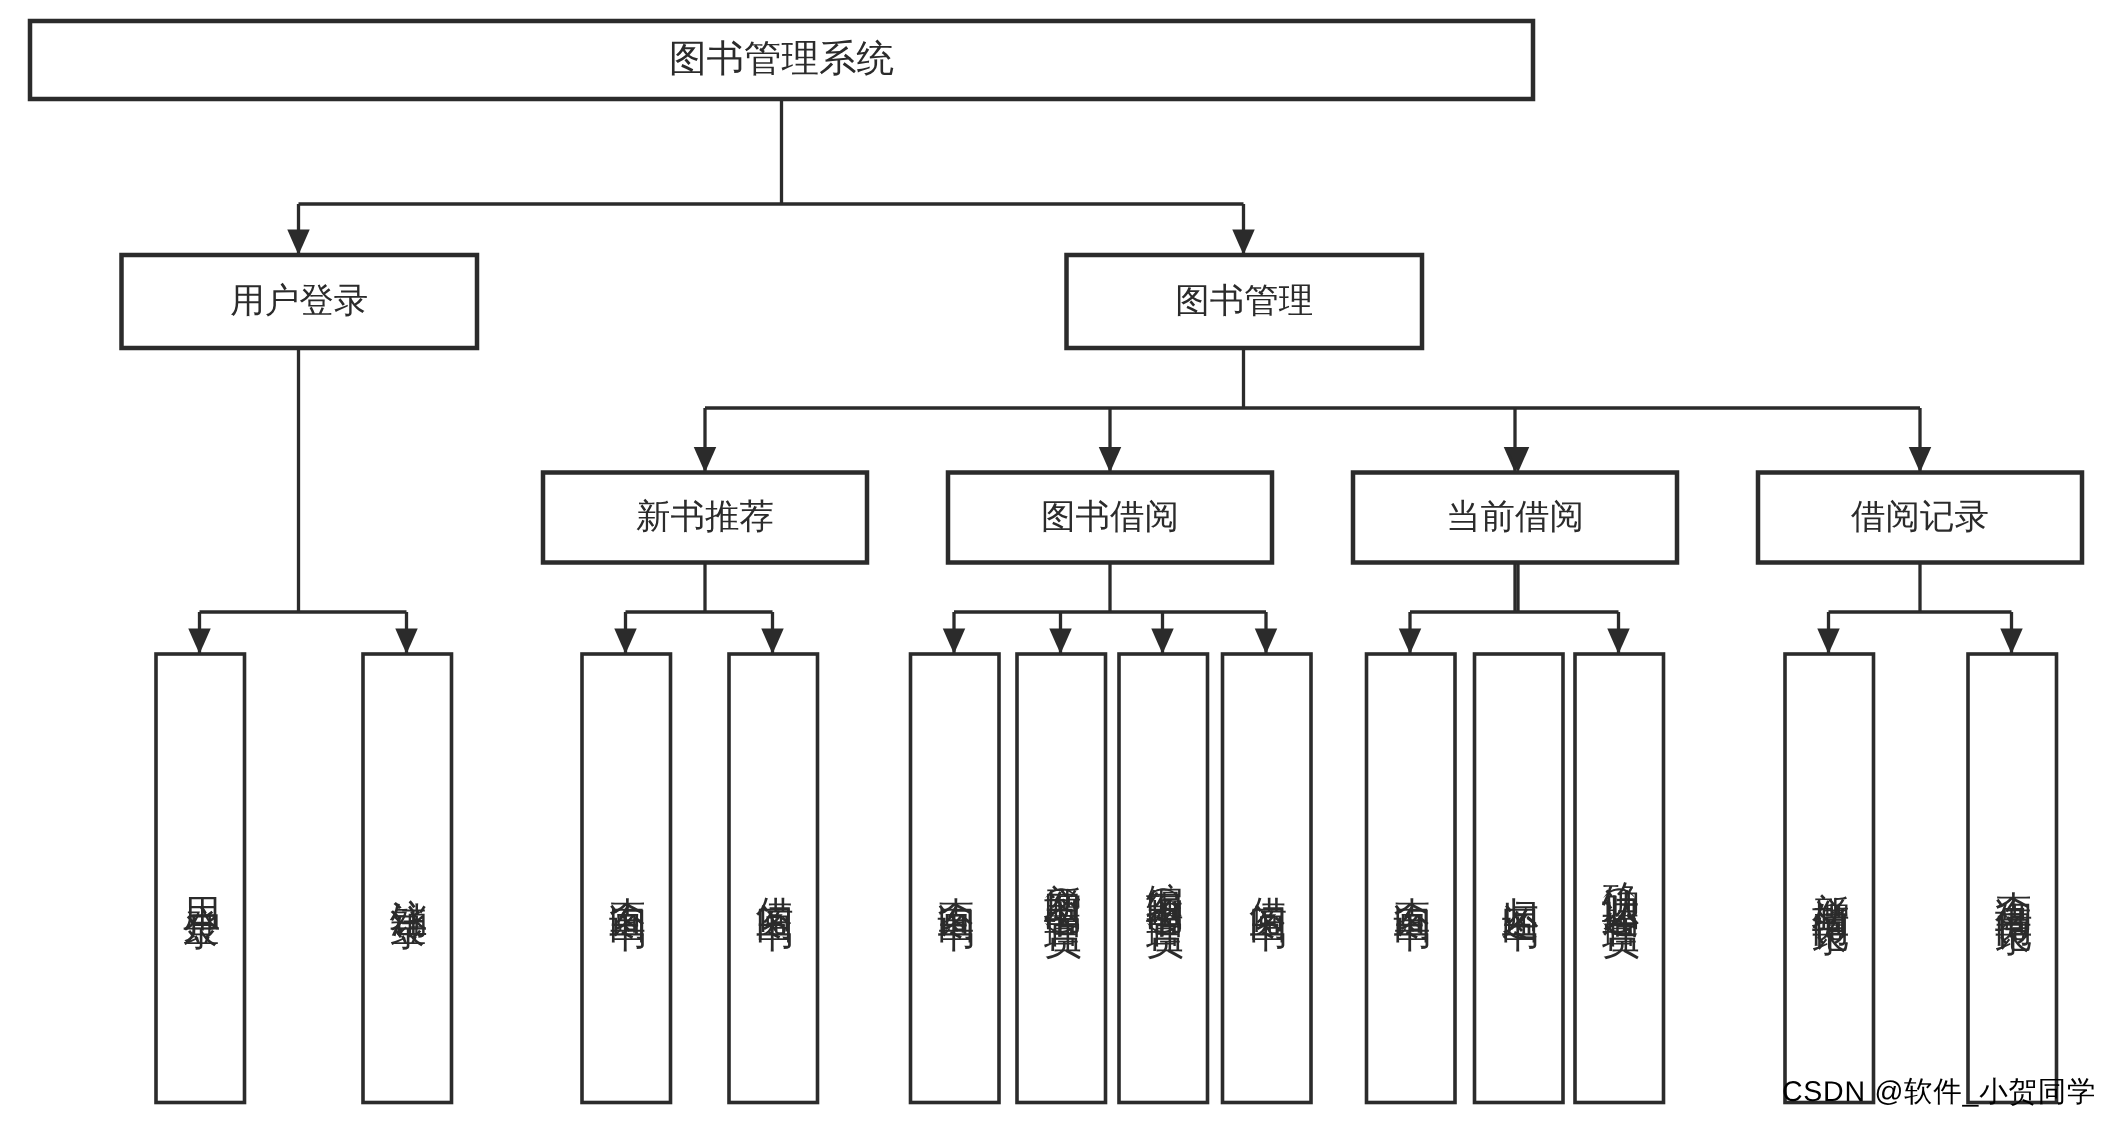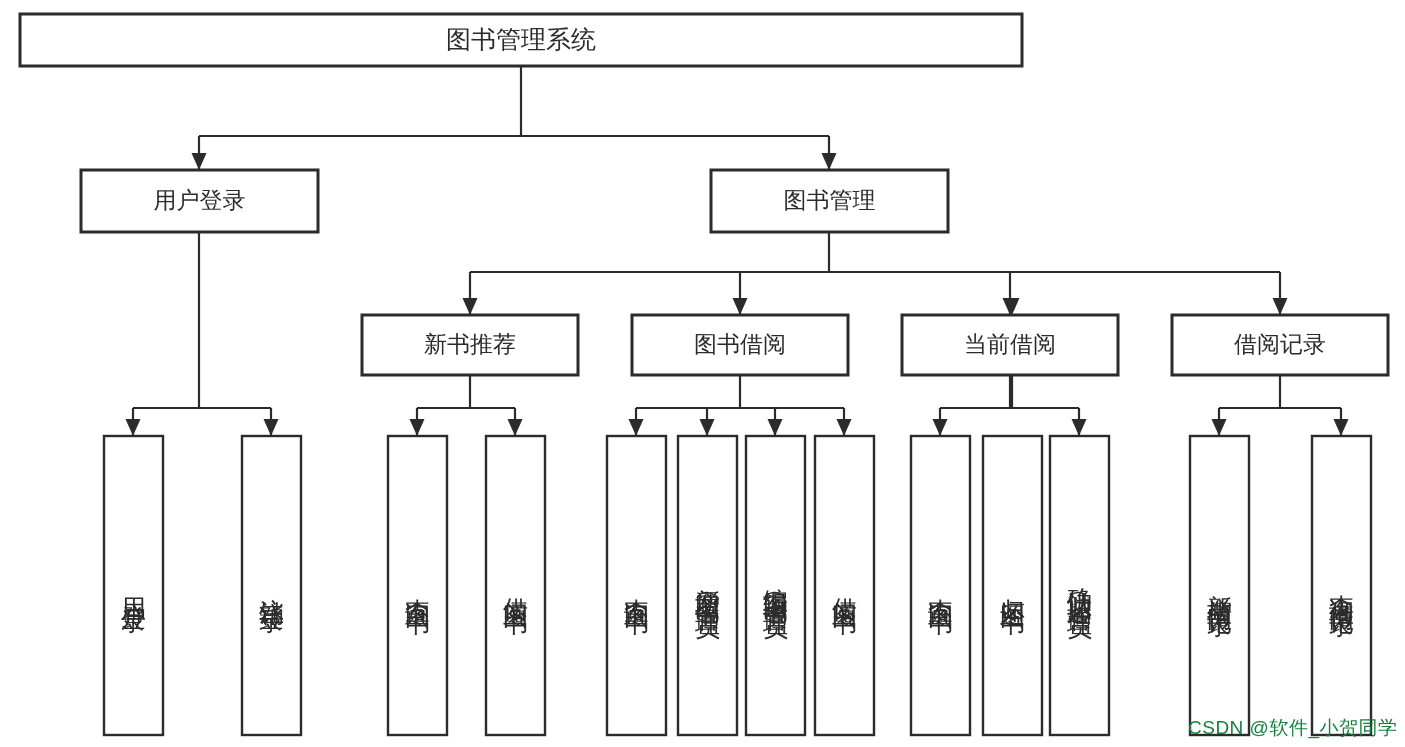--- a/index.html
+++ b/index.html
@@ -37,21 +37,21 @@
     letter-spacing:4px;
     display:flex;
     align-items:center;
     justify-content:center;
     white-space:nowrap;
     pointer-events:none;
   }
 
   .watermark{
     position:absolute;
-    color:#15803d;
+    color:#000000;
     font-size:19px;
     font-family:"Liberation Sans","DejaVu Sans",sans-serif;
     white-space:nowrap;
     letter-spacing:0.5px;
   }
 </style>
 </head>
 <body>
 
 <div id="stage">

